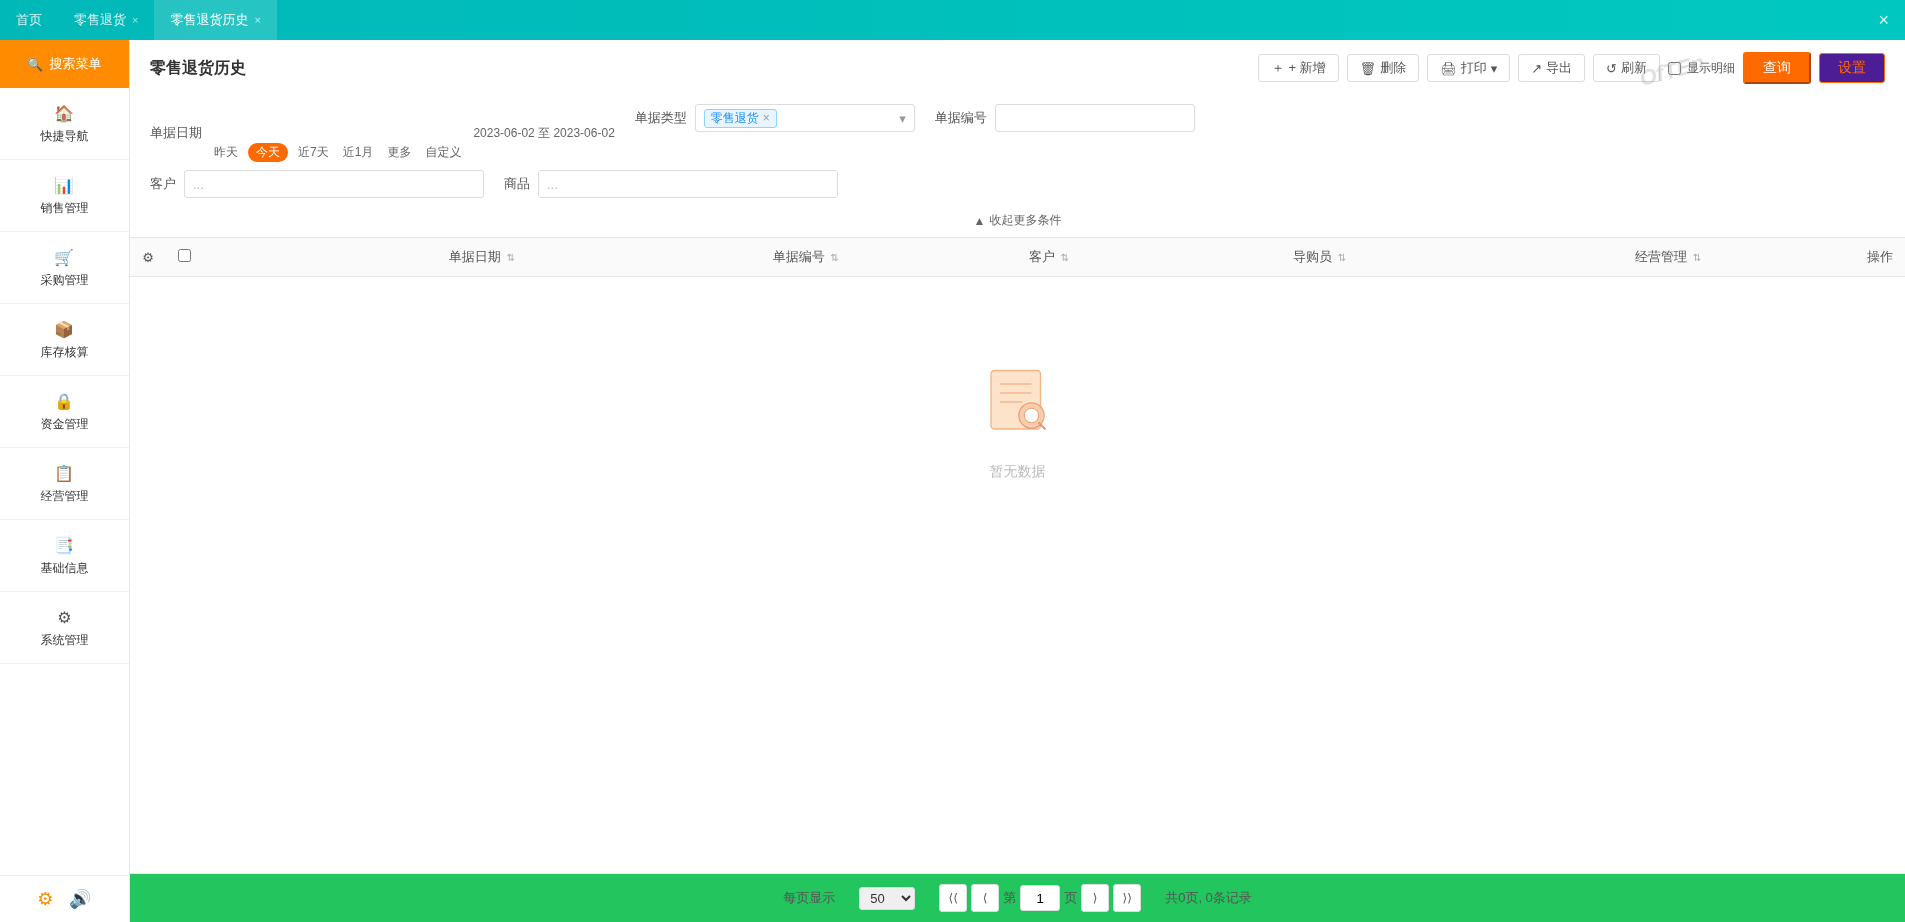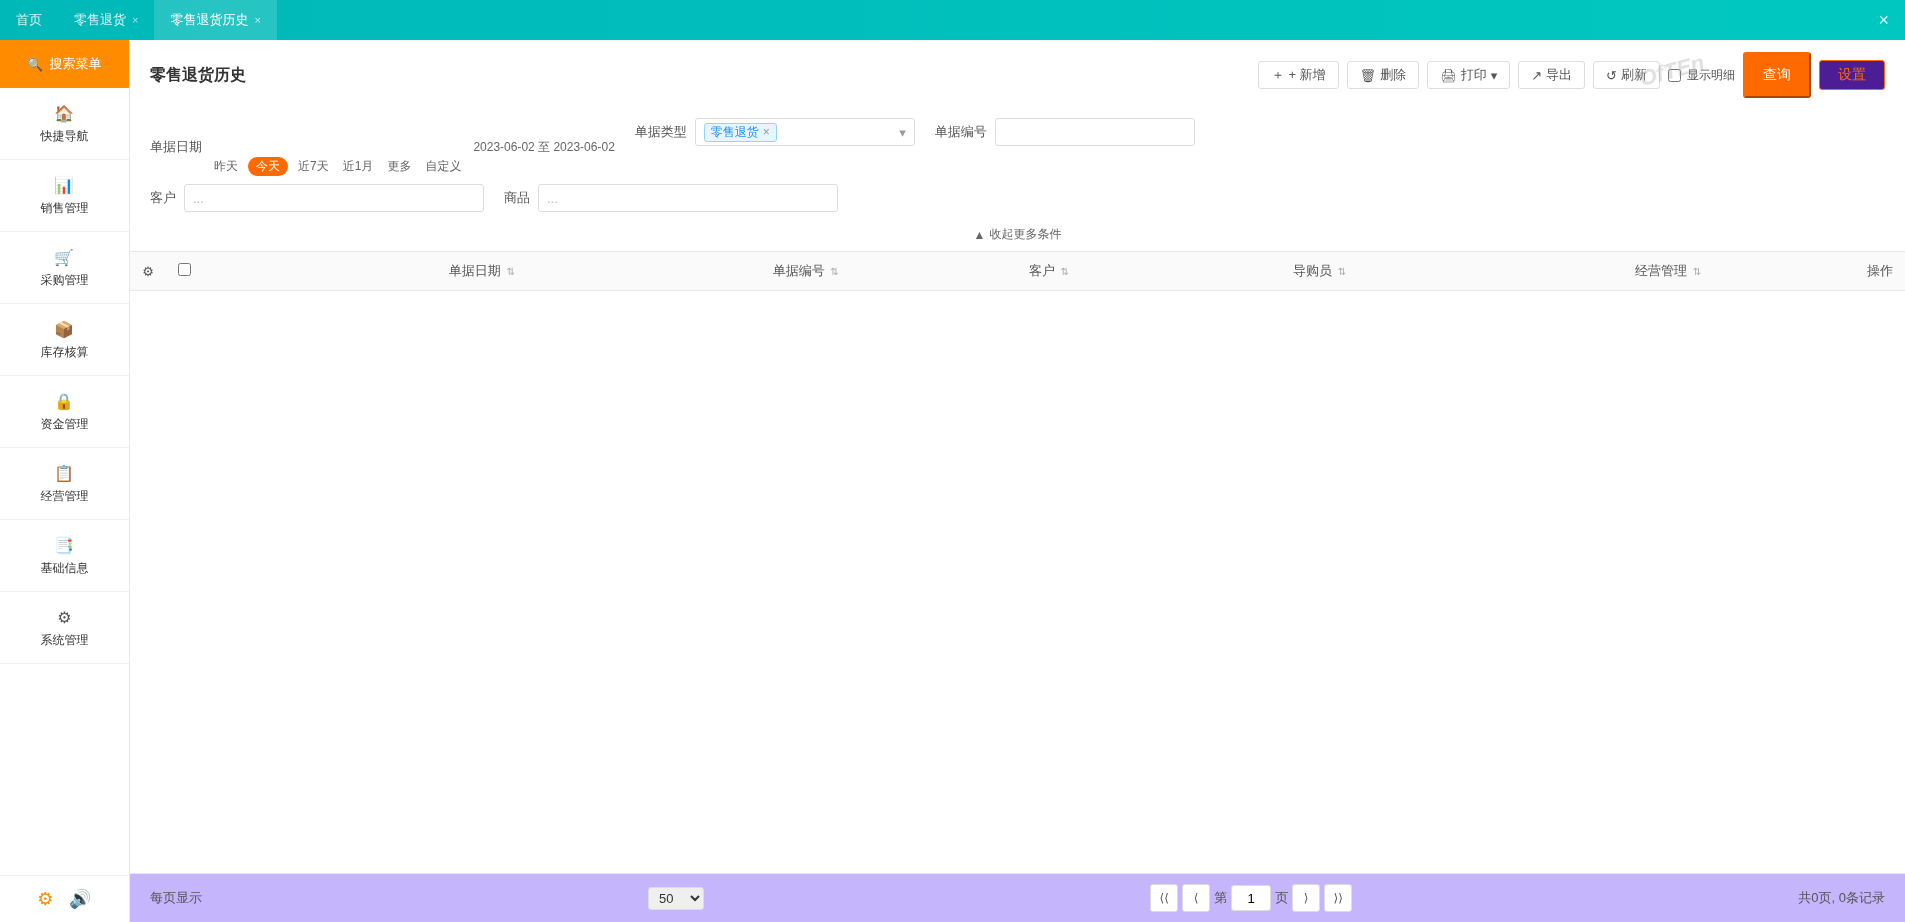--- a/index.html
+++ b/index.html
@@ -149,21 +149,21 @@
       border: 1px solid #ddd;
       background: #fff;
       cursor: pointer;
       color: #555;
       border-radius: 3px;
     }
     .btn-query {
       background: #ff6a00;
       color: #fff;
       border-color: #ff6a00;
-      padding: 12px 18px;
+      padding: 5px 18px;
       font-size: 14px;
       border-radius: 3px;
       cursor: pointer;
     }
     .btn-set {
       background: #4c1d95;
       color: #ff6a00;
       border: 1px solid #ff6a00;
       padding: 5px 18px;
       font-size: 14px;
@@ -324,24 +324,24 @@
       width: 90px;
       height: 90px;
       margin-bottom: 16px;
     }
     .empty-text { font-size: 14px; color: #bbb; }
 
     
     .table-footer {
       display: flex;
       align-items: center;
-      justify-content: space-between;
+      justify-content: center;
       padding: 10px 20px;
       border-top: 1px solid #e8e8e8;
-      background: #c4b5fd;
+      background: #22c55e;
       gap: 24px;
       font-size: 13px;
       color: #555;
       flex-shrink: 0;
     }
     .per-page-label { color: #555; }
     .per-page-select {
       border: 1px solid #ddd;
       border-radius: 3px;
       padding: 2px 6px;
@@ -585,20 +585,32 @@
             </th>
             <th>
               <span>操作</span>
             </th>
           </tr>
         </thead>
         <tbody>
         </tbody>
       </table>
 
+      <div class="empty-state">
+        <svg class="empty-icon" viewBox="0 0 100 100" xmlns="http://www.w3.org/2000/svg">
+          <rect x="20" y="15" width="55" height="65" rx="4" fill="#fde3ca" stroke="#f5b389" stroke-width="1.5"></rect>
+          <line x1="30" y1="30" x2="65" y2="30" stroke="#f5b389" stroke-width="1.5"></line>
+          <line x1="30" y1="40" x2="65" y2="40" stroke="#f5b389" stroke-width="1.5"></line>
+          <line x1="30" y1="50" x2="55" y2="50" stroke="#f5b389" stroke-width="1.5"></line>
+          <circle cx="65" cy="65" r="14" fill="#f5cba7" stroke="#e8956d" stroke-width="1.5" opacity="0.85"></circle>
+          <circle cx="65" cy="65" r="8" fill="#fff" stroke="#e8956d" stroke-width="1"></circle>
+          <line x1="73" y1="73" x2="80" y2="80" stroke="#e8956d" stroke-width="2" stroke-linecap="round"></line>
+        </svg>
+        <span class="empty-text">暂无数据</span>
+      </div>
     </div>
 
     <div class="table-footer">
       <span class="per-page-label">每页显示</span>
       <select class="per-page-select">
         <option value="50" selected="">50</option>
         <option value="10">10</option>
         <option value="20">20</option>
         <option value="100">100</option>
       </select>

